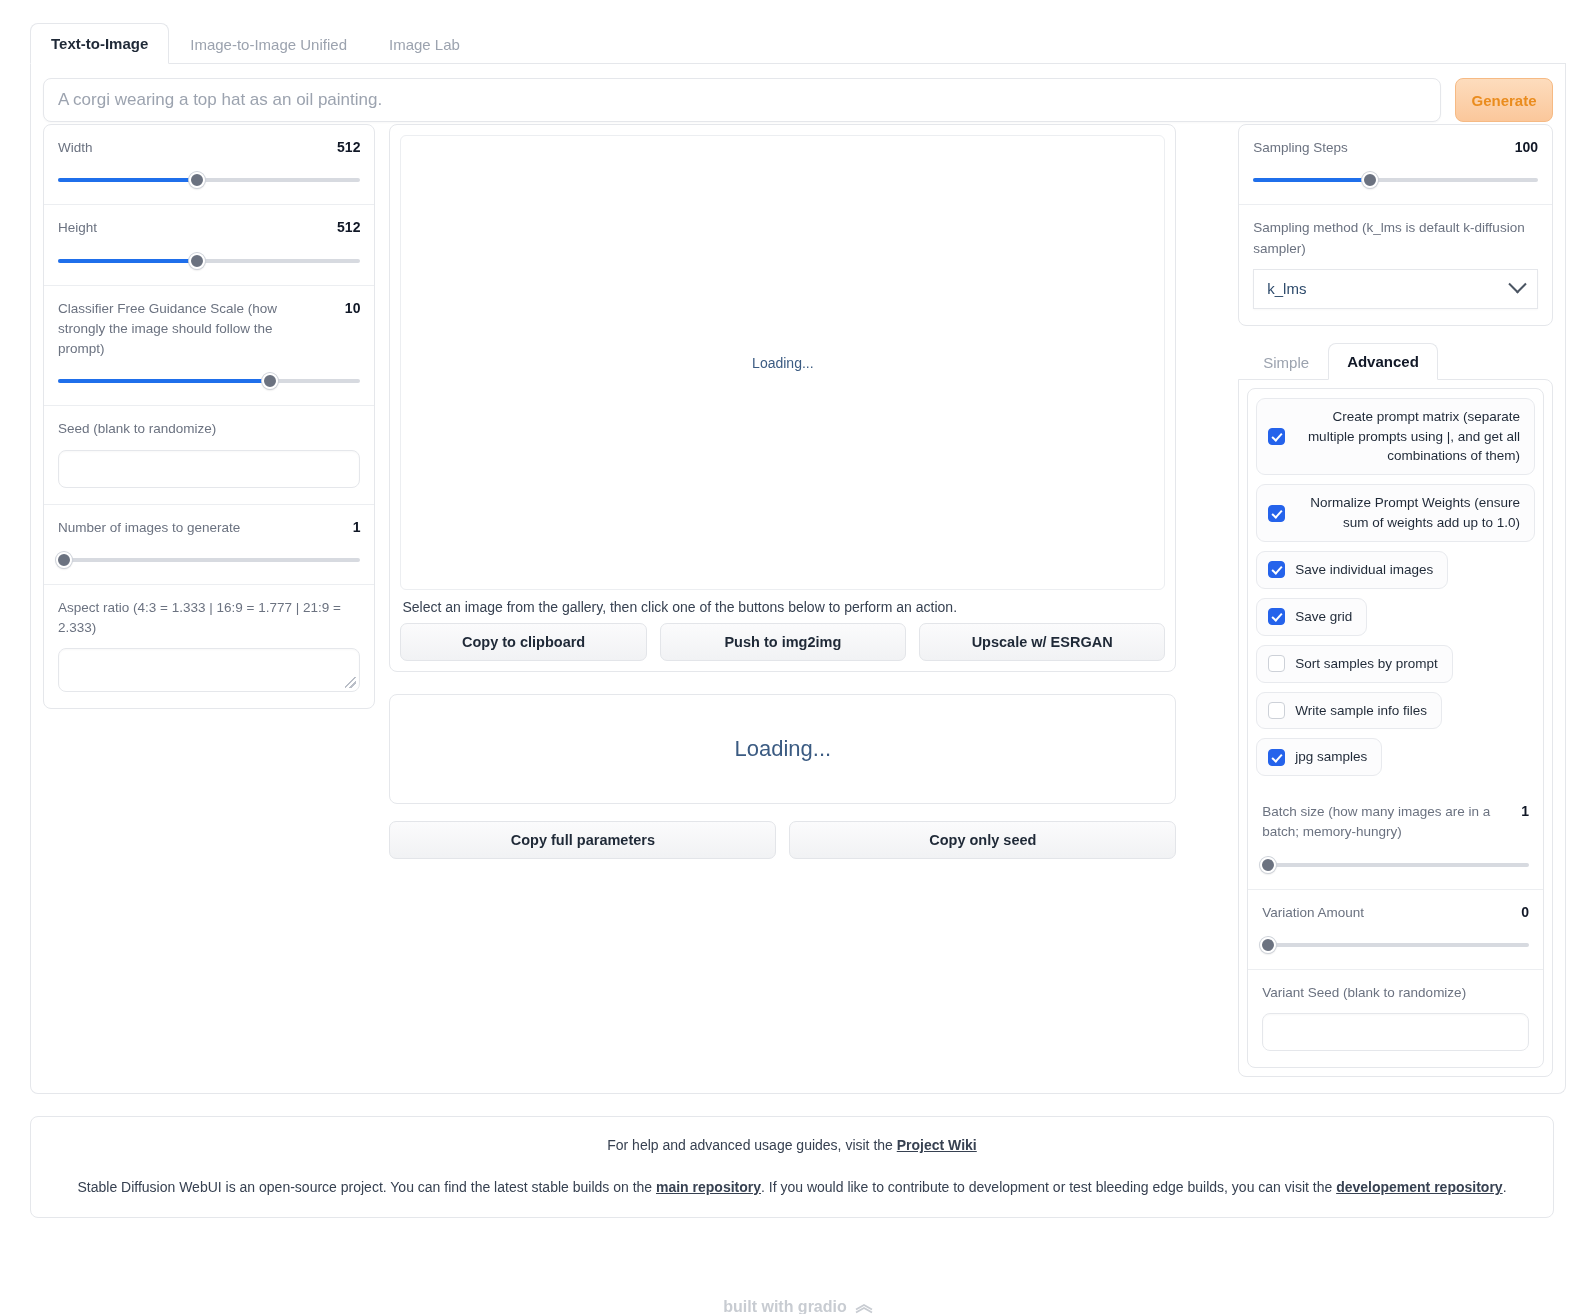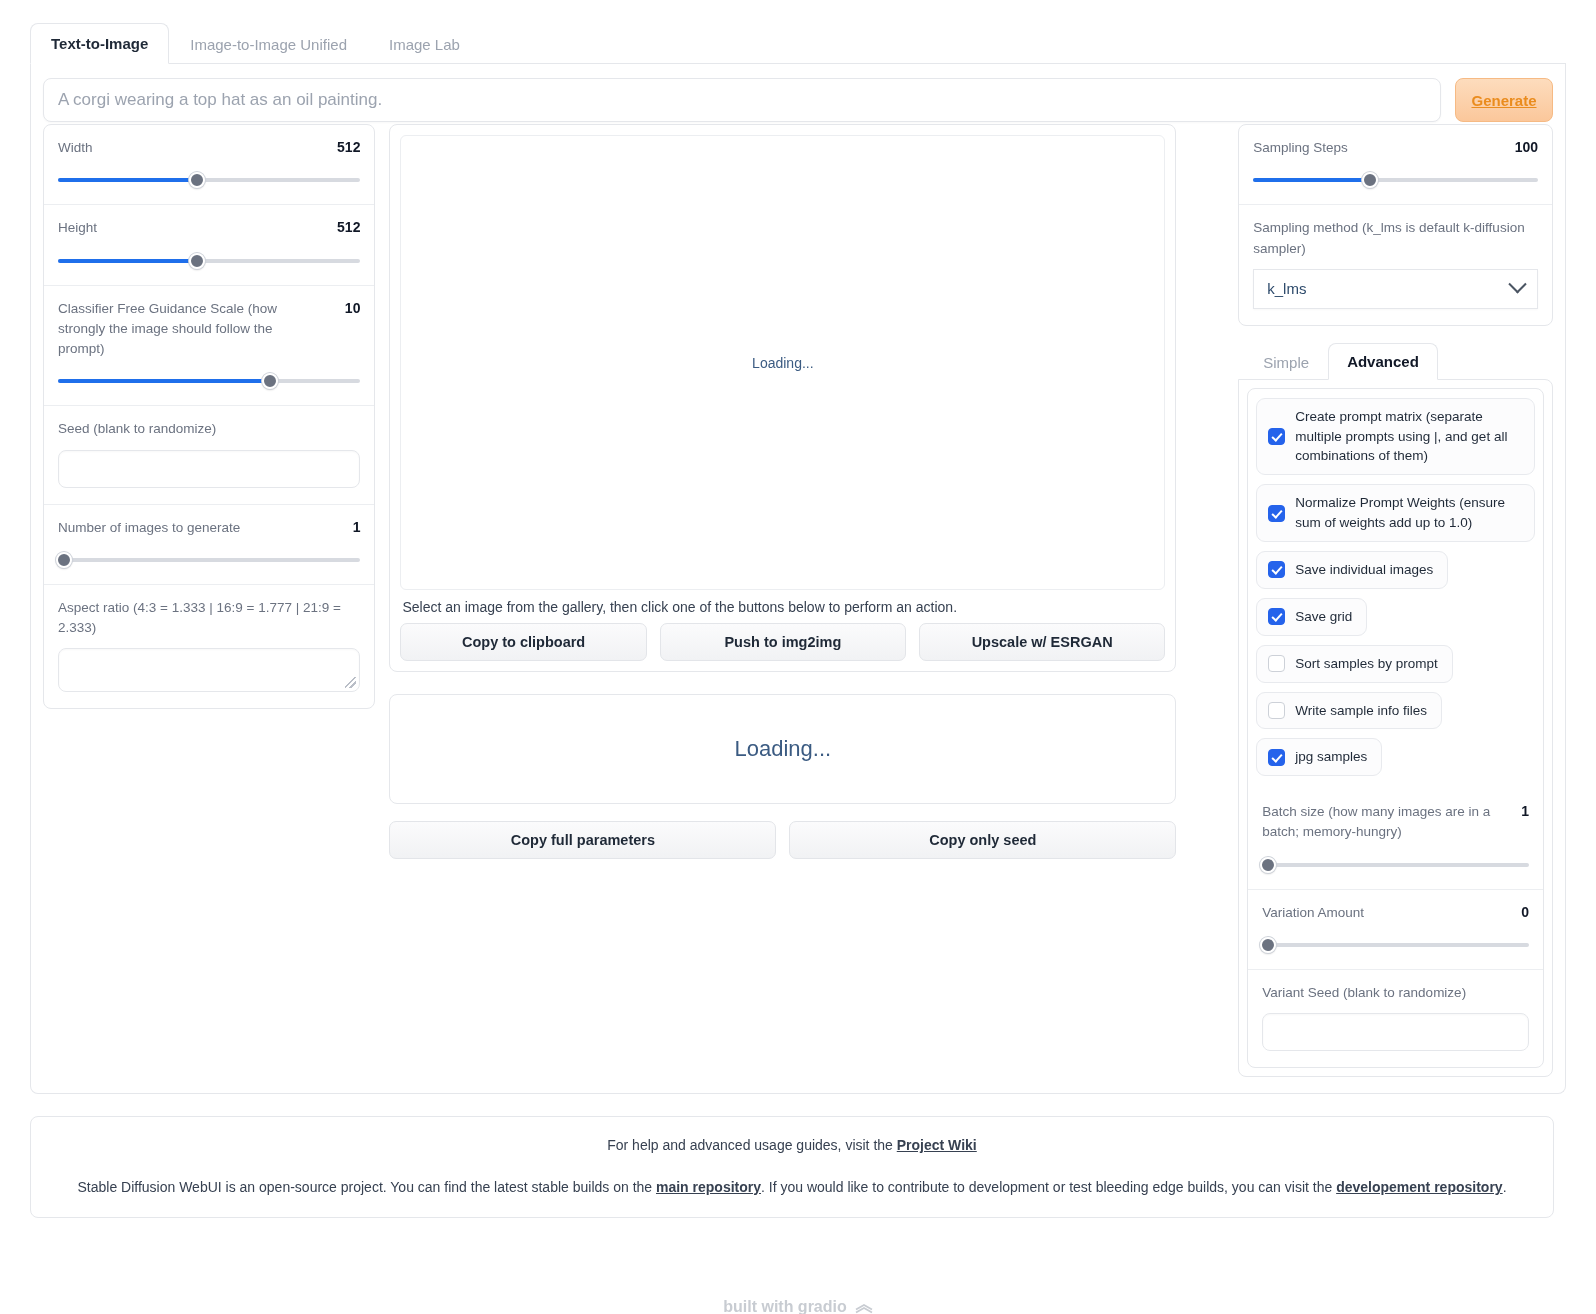--- a/index.html
+++ b/index.html
@@ -36,21 +36,21 @@
   .prompt-row { display:flex; gap:14px; align-items:center; margin:0 0 2px 0; }
   .prompt-box {
     flex:1; height:44px; border:1px solid #e5e7eb; border-radius:8px;
     background:#fff; display:flex; align-items:center; padding:0 14px;
     font-size:17px; color:#9ca3af; box-shadow:0 1px 2px rgba(0,0,0,.03);
   }
   .gen-btn {
     width:98px; height:44px; border-radius:8px; border:1px solid #f6ba84;
     background:linear-gradient(180deg,#fddcbd 0%, #fbc79b 100%);
     color:#ea8c1e; font-weight:700; font-size:15px; cursor:pointer;
-    display:flex; align-items:center; justify-content:center;text-decoration:underline;
+    display:flex; align-items:center; justify-content:center;
   }
 
   
   .cols { display:flex; gap:14px; align-items:flex-start; }
   .col-left  { width:338px; }
   .col-mid   { width:800px; }
   .col-right { width:320px;margin-left:48px; }
 
   .card { border:1px solid #e5e7eb; border-radius:8px; background:#fff; overflow:hidden; }
   .card > .row + .row { border-top:1px solid #eceef1; }
@@ -119,21 +119,21 @@
   .subpanel { border:1px solid #e5e7eb; border-radius:0 8px 8px 8px; background:#fff; padding:8px; }
   .inner-card { border:1px solid #e5e7eb; border-radius:8px; background:#fff; overflow:hidden; }
   .inner-card > .row + .row { border-top:1px solid #eceef1; }
 
   .chk-wrap { padding:9px 8px 4px 8px; }
   .chk {
     display:inline-flex; align-items:center; gap:10px;
     border:1px solid #e8eaee; border-radius:9px; background:#fcfcfd;
     padding:8px 14px 8px 11px; margin-bottom:9px; max-width:100%;
   }
-  .chk.block { display:flex; }
+  .chk.block { display:flex;text-align:right; }
   .box {
     width:17px; height:17px; min-width:17px; border-radius:4px; border:1.5px solid #cdd1d8;
     background:#fff; position:relative;
   }
   .box.on { background:#2563eb; border-color:#2563eb; }
   .box.on:after {
     content:""; position:absolute; left:5px; top:2px; width:4px; height:8px;
     border:solid #fff; border-width:0 2px 2px 0; transform:rotate(42deg);
   }
   .chk-lbl { font-size:13.5px; color:#1f2937; line-height:1.47; }

